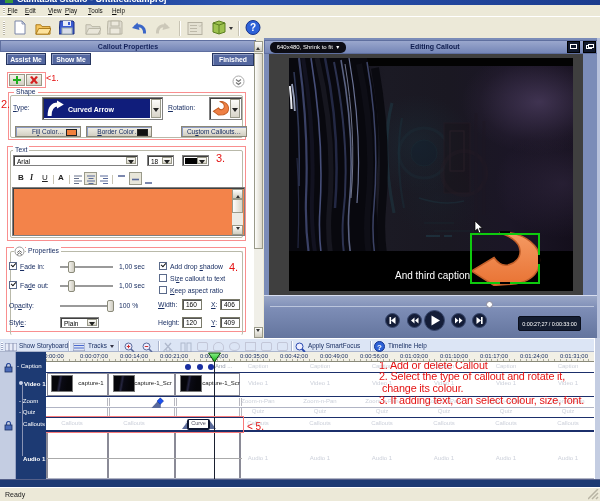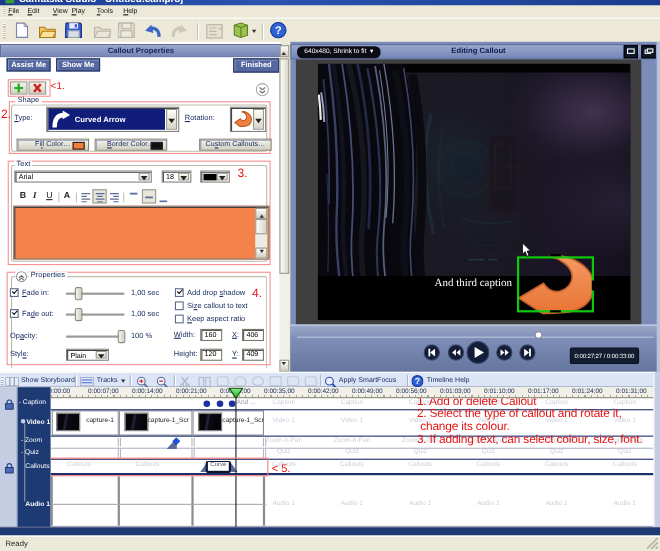--- a/index.html
+++ b/index.html
@@ -336,21 +336,21 @@
     <path d="M70 6 C80 52 84 104 79 150 C76 182 80 208 88 230" stroke="#0e0e16" stroke-width="6" fill="none"></path>
     <path d="M86 10 C94 55 97 105 93 150 C90 182 95 210 102 233" stroke="#0a0a10" stroke-width="8" fill="none"></path>
     <path d="M10 0 C16 45 19 95 17 140 C16 172 20 205 26 233" stroke="#3a4166" stroke-width="2.2" fill="none"></path>
     <path d="M22 0 C30 50 34 100 31 150 C29 180 33 210 39 233" stroke="#464e78" stroke-width="1.6" fill="none"></path>
     <path d="M60 0 C68 45 72 95 68 145" stroke="#6a7294" stroke-width="1.2" fill="none"></path>
     <path d="M78 4 C86 50 89 100 85 148 C82 180 86 208 93 230" stroke="#3c4366" stroke-width="1.5" fill="none"></path>
     <path d="M36 0 C46 48 50 100 46 150" stroke="#232844" stroke-width="2.5" fill="none"></path>
   </svg>
 
   <div class="abs" style="left:0;top:193px;width:284px;height:40px;background:#000;"></div>
-  <div class="abs" style="left:106px;top:194px;color:#fff;font-size:10px;font-family:Liberation Serif, serif;">And third caption</div>
+  <div class="abs" style="left:106px;top:212px;color:#fff;font-size:10px;font-family:Liberation Sans, sans-serif;">And third caption</div>
 
   <svg class="abs" style="left:179px;top:172px;" width="75" height="56" viewBox="0 0 75 56">
     <defs>
           <linearGradient id="og" x1="0" y1="0" x2="0" y2="1">
       <stop offset="0" stop-color="#f49a63"></stop>
             <stop offset="1" stop-color="#e97334"></stop>
           </linearGradient>
         </defs>
     <path d="M31.4 3 C48 0.5 63 9 69 19 C71.5 23.5 72.3 33 70 39 C66.5 47.5 57 52 48 53.8 L26 55.4 L3.5 41 L26 27.5 C29 32 34 36 40 35 C48 33 53 27 52 20 C51 11 40 5 31.4 3 Z" fill="url(#og)" stroke="#c4602a" stroke-width="1.5"></path>
   </svg>

